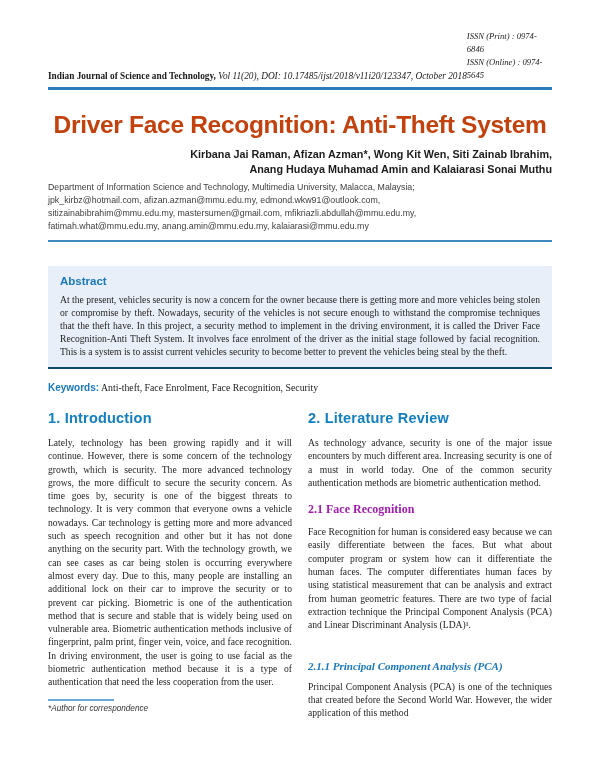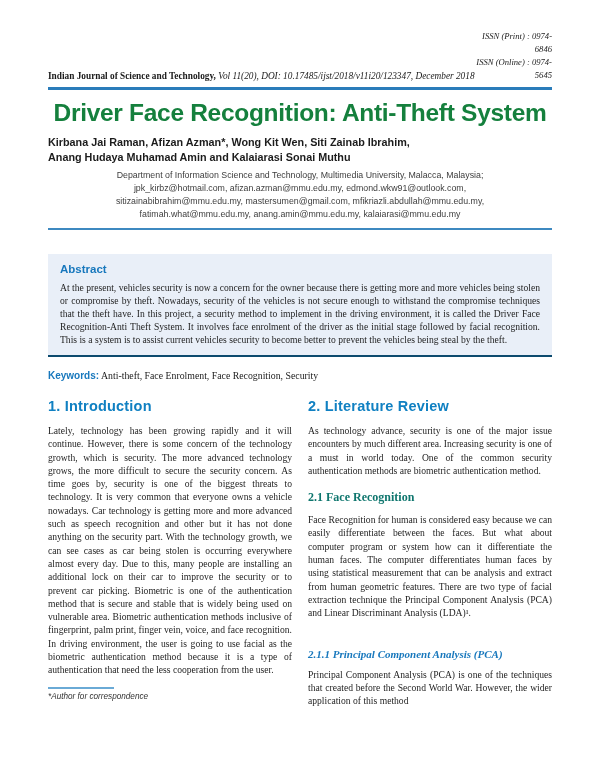--- a/index.html
+++ b/index.html
@@ -10,37 +10,37 @@
     font-family: "Liberation Serif", serif;
     color: #1a1a1a;
     background: #ffffff;
   }
 
   
   .hdr-row { display: flex; justify-content: space-between; align-items: flex-end; }
   .journal-line { font-size: 9.3px; line-height: 12px; white-space: nowrap; }
   .journal-name { font-weight: bold; }
   .journal-meta { font-style: italic; }
-  .issn-block { text-align: right; font-size: 8.6px; font-style: italic; line-height: 13px; color: #222; }
+  .issn-block { font-size: 8.6px; font-style: italic; line-height: 13px; color: #222; }
   .hdr-rule { height: 3px; background: #2a7cba; margin-top: 5px; }
 
   
   .title {
-    margin-top: 8px; text-align: center;
+    margin-top: 20px; text-align: center;
     font-family: "Liberation Sans", sans-serif;
     font-weight: bold; font-size: 24.5px; line-height: 30px;
-    color: #15803d; letter-spacing: -0.3px;
+    color: #c2410c; letter-spacing: -0.3px;
   }
   .authors {
-    margin-top: 7px; text-align: left;
+    margin-top: 7px; text-align: right;
     font-family: "Liberation Sans", sans-serif;
     font-weight: bold; font-size: 10.8px; line-height: 14.5px; color: #1c1c1c;
   }
   .affil {
-    margin-top: 5px; text-align: center;
+    margin-top: 5px; 
     font-family: "Liberation Sans", sans-serif;
     font-size: 8.8px; line-height: 13px; color: #3d3d3d;
   }
   .thin-rule { height: 2px; background: #3e89c0; margin-top: 7px; }
 
   
   .abstract-box {
     margin-top: 24px;
     background: #e9eff8;
     border-bottom: 2px solid #0c4a6e;
@@ -63,21 +63,21 @@
   
   .columns { display: flex; gap: 16px; margin-top: 17px; }
   .col { flex: 1 1 0; min-width: 0; }
   .h1 {
     font-family: "Liberation Sans", sans-serif;
     font-weight: bold; font-size: 14.5px; color: #1080c2;
     margin-bottom: 10px; letter-spacing: 0.2px;
   }
   .h2 {
     font-family: "Liberation Serif", serif;
-    font-weight: bold; font-size: 12px; color: #0f766e;
+    font-weight: bold; font-size: 12px; color: #a21caf;
     margin-top: 13px; margin-bottom: 8px;
   }
   .h3 {
     font-family: "Liberation Serif", serif;
     font-weight: bold; font-style: italic; font-size: 11px; color: #1878bd;
     margin-top: 28px; margin-bottom: 8px;
   }
   .body-par { font-size: 9.6px; line-height: 13.3px; text-align: justify; color: #1e1e1e; font-family: Liberation Serif, serif; }
 
   
@@ -87,21 +87,21 @@
     font-style: italic; font-size: 8.2px; color: #333; margin-top: 3px;
   }
 </style>
 </head>
 <body>
 
 <div class="page">
 
   <div class="hdr-row">
     <div class="journal-line">
-      <span class="journal-name">Indian Journal of Science and Technology,</span><span class="journal-meta"> Vol 11(20), DOI: 10.17485/ijst/2018/v11i20/123347, December 2018</span>
+      <span class="journal-name">Indian Journal of Science and Technology,</span><span class="journal-meta"> Vol 11(20), DOI: 10.17485/ijst/2018/v11i20/123347, October 2018</span>
     </div>
     <div class="issn-block">
       <div>ISSN (Print) : 0974-6846</div>
       <div>ISSN (Online) : 0974-5645</div>
     </div>
   </div>
   <div class="hdr-rule"></div>
 
   <div class="title">Driver Face Recognition: Anti-Theft System</div>
 

